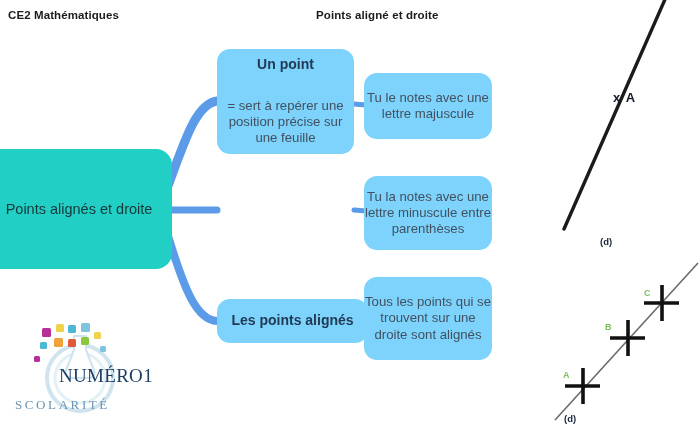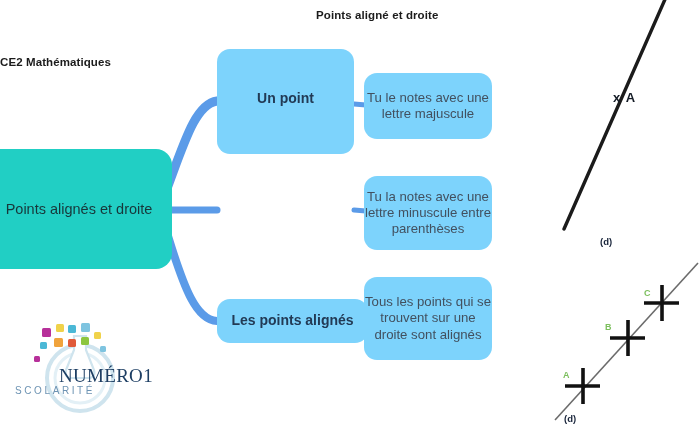--- a/index.html
+++ b/index.html
@@ -18,21 +18,21 @@
 
   
   .hdr {
     position: absolute;
     font-size: 11.5px;
     font-weight: bold;
     color: #1b1b1b;
     letter-spacing: .1px;
     white-space: nowrap;
   }
-  #hdr-left  { left: 0;   top: 9px; margin-top: 47px; }
+  #hdr-left  { left: 8px;   top: 9px; }
   #hdr-title { left: 280px; top: 9px; padding-left: 36px; }
 
   
   #mindmap {
     position: absolute;
     left: 0; top: 0;
     width: 540px; height: 441px;
   }
   #connectors {
     position: absolute;
@@ -134,27 +134,27 @@
   #logo-main {
     font-family: "Liberation Serif", serif;
     font-size: 19px;
     color: #1d3e63;
     letter-spacing: .3px;
     line-height: 1;
     display: block;
     margin-left: 44px;
   }
   #logo-sub {
-    font-family: Liberation Sans, sans-serif;
-    font-size: 10px;
+    font-family: Liberation Serif, serif;
+    font-size: 13px;
     color: #6d93b3;
     letter-spacing: 2.6px;
     line-height: 1;
     display: block;
-    margin-top: 1px;
+    margin-top: 13px;
   }
 </style>
 </head>
 <body>
 
 <div class="hdr" id="hdr-left">CE2 Mathématiques</div>
 <div class="hdr" id="hdr-title">Points aligné et droite</div>
 
 <div id="mindmap">
 
@@ -170,20 +170,21 @@
     <path d="M354 210 L 366 211" fill="none" stroke="#5b9be8" stroke-width="5" stroke-linecap="round"></path>
     <path d="M354 321 L 366 319" fill="none" stroke="#5b9be8" stroke-width="5" stroke-linecap="round"></path>
   </svg>
 
   <div class="node" id="node-center">
     <span>Points alignés et droite</span>
   </div>
 
   <div class="node blue" id="node-point">
     <span class="ttl">Un point</span>
+    <span class="bdy">= sert à repérer une position précise sur une feuille</span>
   </div>
   <div class="node blue" id="node-point-sub">
     <span class="bdy">Tu le notes avec une lettre majuscule</span>
   </div>
 
   <div class="node blue" id="node-droite-sub">
     <span class="bdy">Tu la notes avec une lettre minuscule entre parenthèses</span>
   </div>
 
   <div class="node blue" id="node-alignes">

